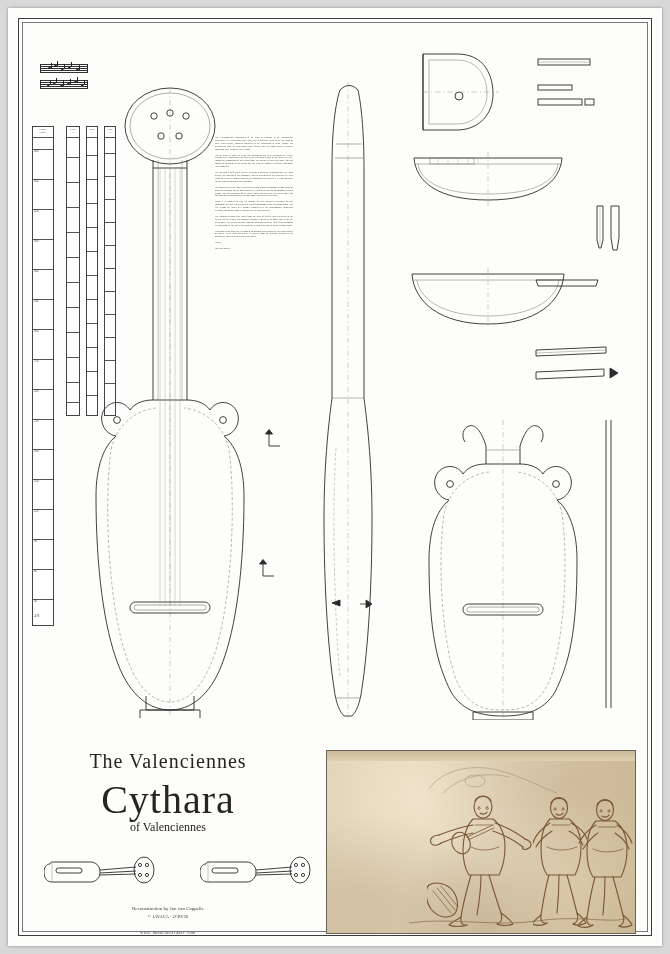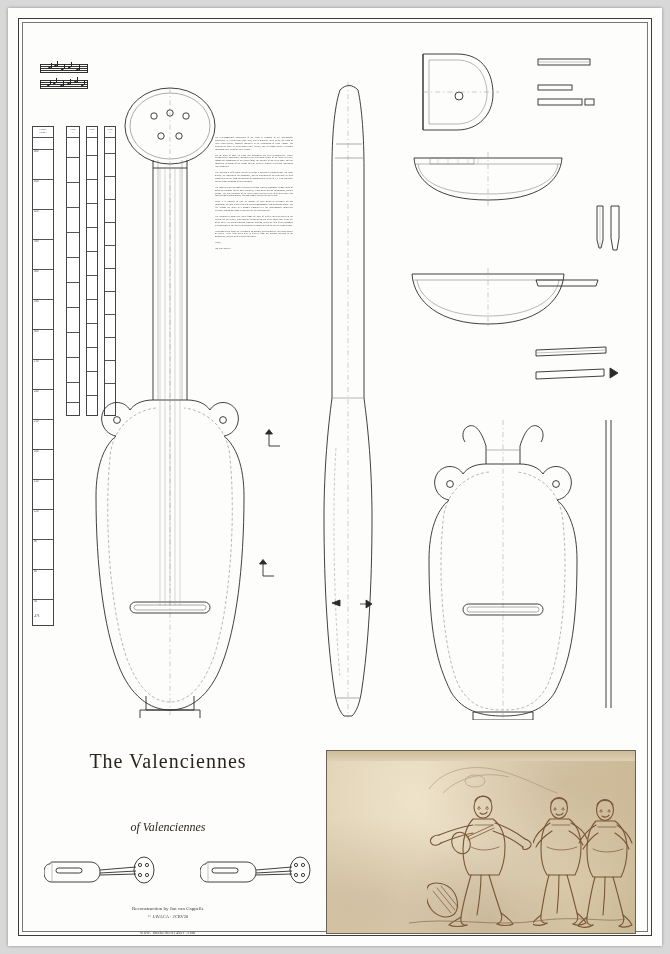--- a/index.html
+++ b/index.html
@@ -396,21 +396,22 @@
     <p>The drawing is sufficiently precise to permit a measured reconstruction. The body outline, the position of the soundhole, and the placement of the pegs have all been transferred directly from the manuscript photograph at a scale of 1:1, with allowance for the slight distortion of the parchment.</p>
     <p>The materials used are those available to a ninth-century workshop: a single block of maple or sycamore for the body and neck, a thin spruce or pine soundboard, and gut strings. The wall thickness of the carved body has been kept to between three and four millimetres throughout, tapering slightly toward the lower bout.</p>
     <p>While it is possible to play all manner of early medieval repertoire on this instrument, the tone is best suited to plucked monophony with occasional drone. The five strings are tuned in a manner suggested by the contemporary theoretical writings, though no tuning is indicated by the drawing itself.</p>
     <p>The suggested tuning here taken from the table of perfect intervals given in the treatises of the period, with possible alternatives given in the small table at the left of the sheet. The bridge position, from the drawing, places the fifth fretted harmonic at approximately the correct location and is consistent with the overall string length.</p>
     <p>Drawings in this figure are versions of an original; patterns may be used individually or scaled. Every plan given here is derived from the original drawing in the manuscript, and has been redrawn for clarity.</p>
     <p>Yours,</p>
     <p>Jan van Cappelle</p>
   </div>
 
   <div class="title1 t-psycho" style="top: 742px; left: 0px; width: 320px;">The Valenciennes</div>
-  <div class="title1 t-val" style="top: 812px; left: 0px; width: 320px; font-style: italic;">of Valenciennes</div>
+  <div class="title1 t-cythara" style="top: 768px; left: 0px; width: 320px;">Cythara</div>
+  <div class="title1 t-val" style="top: 812px; left: 0px; width: 320px;">of Valenciennes</div>
 
   <svg class="abs" style="left:36px;top:838px;" width="120" height="50" viewBox="0 0 120 50">
     <g fill="none" stroke="#2b2b2b" stroke-width="0.9">
       <path d="M6 18 C 2 18 0 22 0 26 C 0 32 3 36 8 36 L46 36 C 52 36 56 32 56 26 C 56 20 52 16 46 16 L8 16 C 7 16 6 17 6 18 Z"></path>
       <rect x="12" y="22" width="26" height="5" rx="2.5"></rect>
       <path d="M56 24 L92 21"></path>
         <path d="M56 27 L92 25"></path>
         <path d="M56 29 L92 28"></path>
       <ellipse cx="100" cy="24" rx="10" ry="13"></ellipse>
       <circle cx="96" cy="19" r="1.6"></circle>

